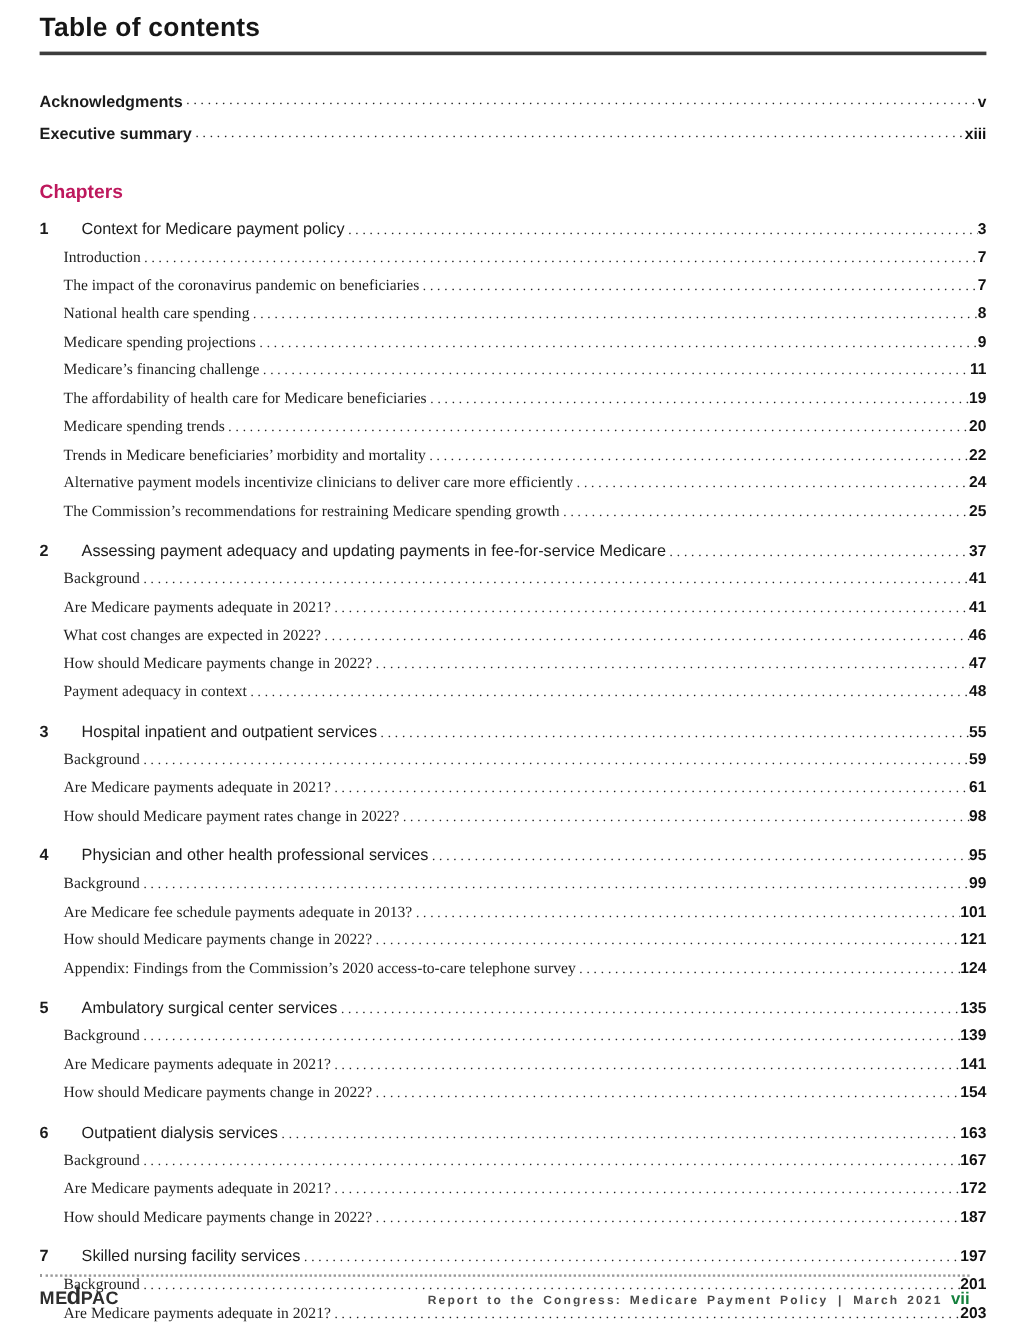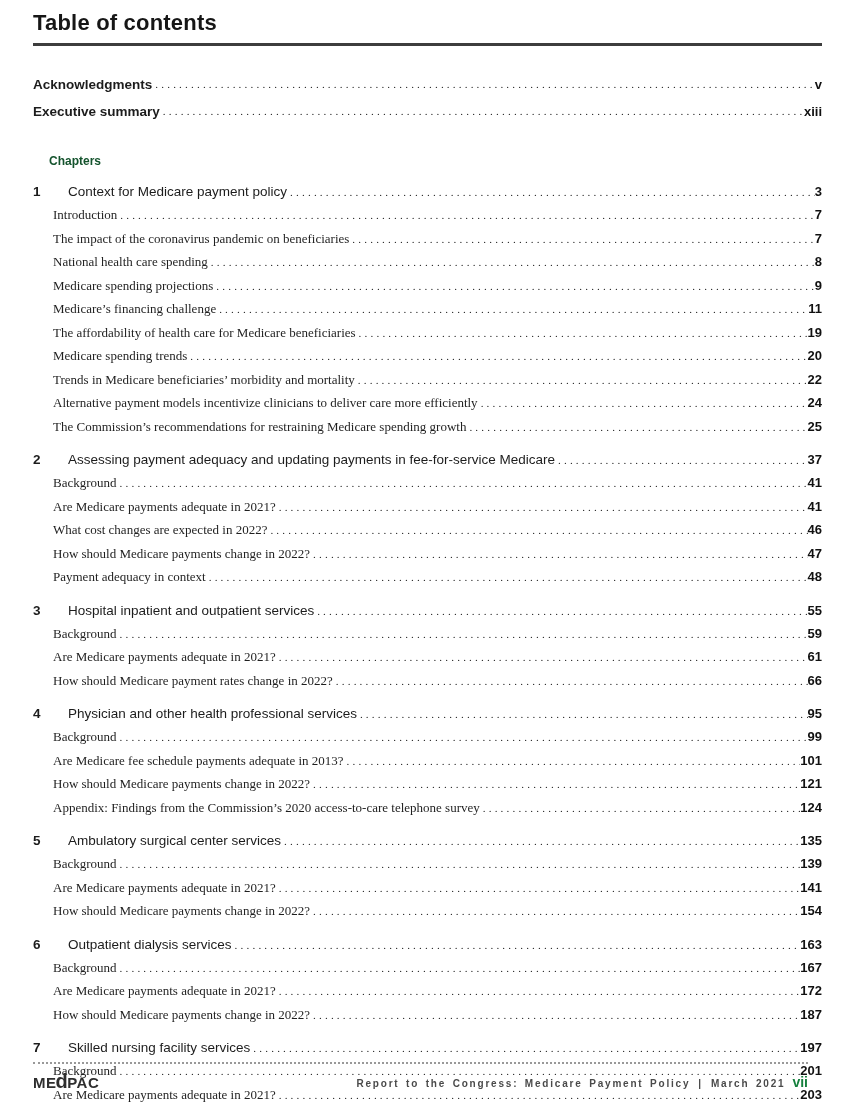--- a/index.html
+++ b/index.html
@@ -33,21 +33,21 @@
     font-family: "Liberation Sans", sans-serif; color: #111;
   }
 
   
   .front-matter { margin-top: 24px; }
   .front-matter .toc-row { line-height: 25px; align-items: flex-end; }
   .front-matter .row-label { font-weight: 700; font-size: 13.5px; }
 
   
   h2.chapters-heading {
-    margin: 28px 0 0 16px; font-size: 12px; font-weight: 700; color: #14532d;
+    margin: 28px 0 0 0; font-size: 16px; font-weight: 700; color: #be185d;
     line-height: 18px;
   }
   .chapter { margin-top: 0; }
   .chap-row { line-height: 22px; margin-top: 10px; }
   .chap-num {
     flex: 0 0 35px; font-weight: 700; font-size: 13.5px; white-space: nowrap;
   }
   .chap-label { font-weight: 400; font-size: 13.5px; }
   .sections { margin-left: 20px; }
   .sections .toc-row { line-height: 21.5px; }
@@ -223,21 +223,21 @@
 
   <div class="toc-row">
     <span class="row-label">Are Medicare payments adequate in 2021?</span>
     <span class="dots"></span>
     <span class="row-page">61</span>
   </div>
 
   <div class="toc-row">
     <span class="row-label">How should Medicare payment rates change in 2022?</span>
     <span class="dots"></span>
-    <span class="row-page">66</span>
+    <span class="row-page">98</span>
   </div>
 </div>
   </section>
 
   <section class="chapter">
     <div class="toc-row chap-row">
       <span class="chap-num">4</span>
       <span class="row-label chap-label">Physician and other health professional services</span>
       <span class="dots"></span>
       <span class="row-page">95</span>

